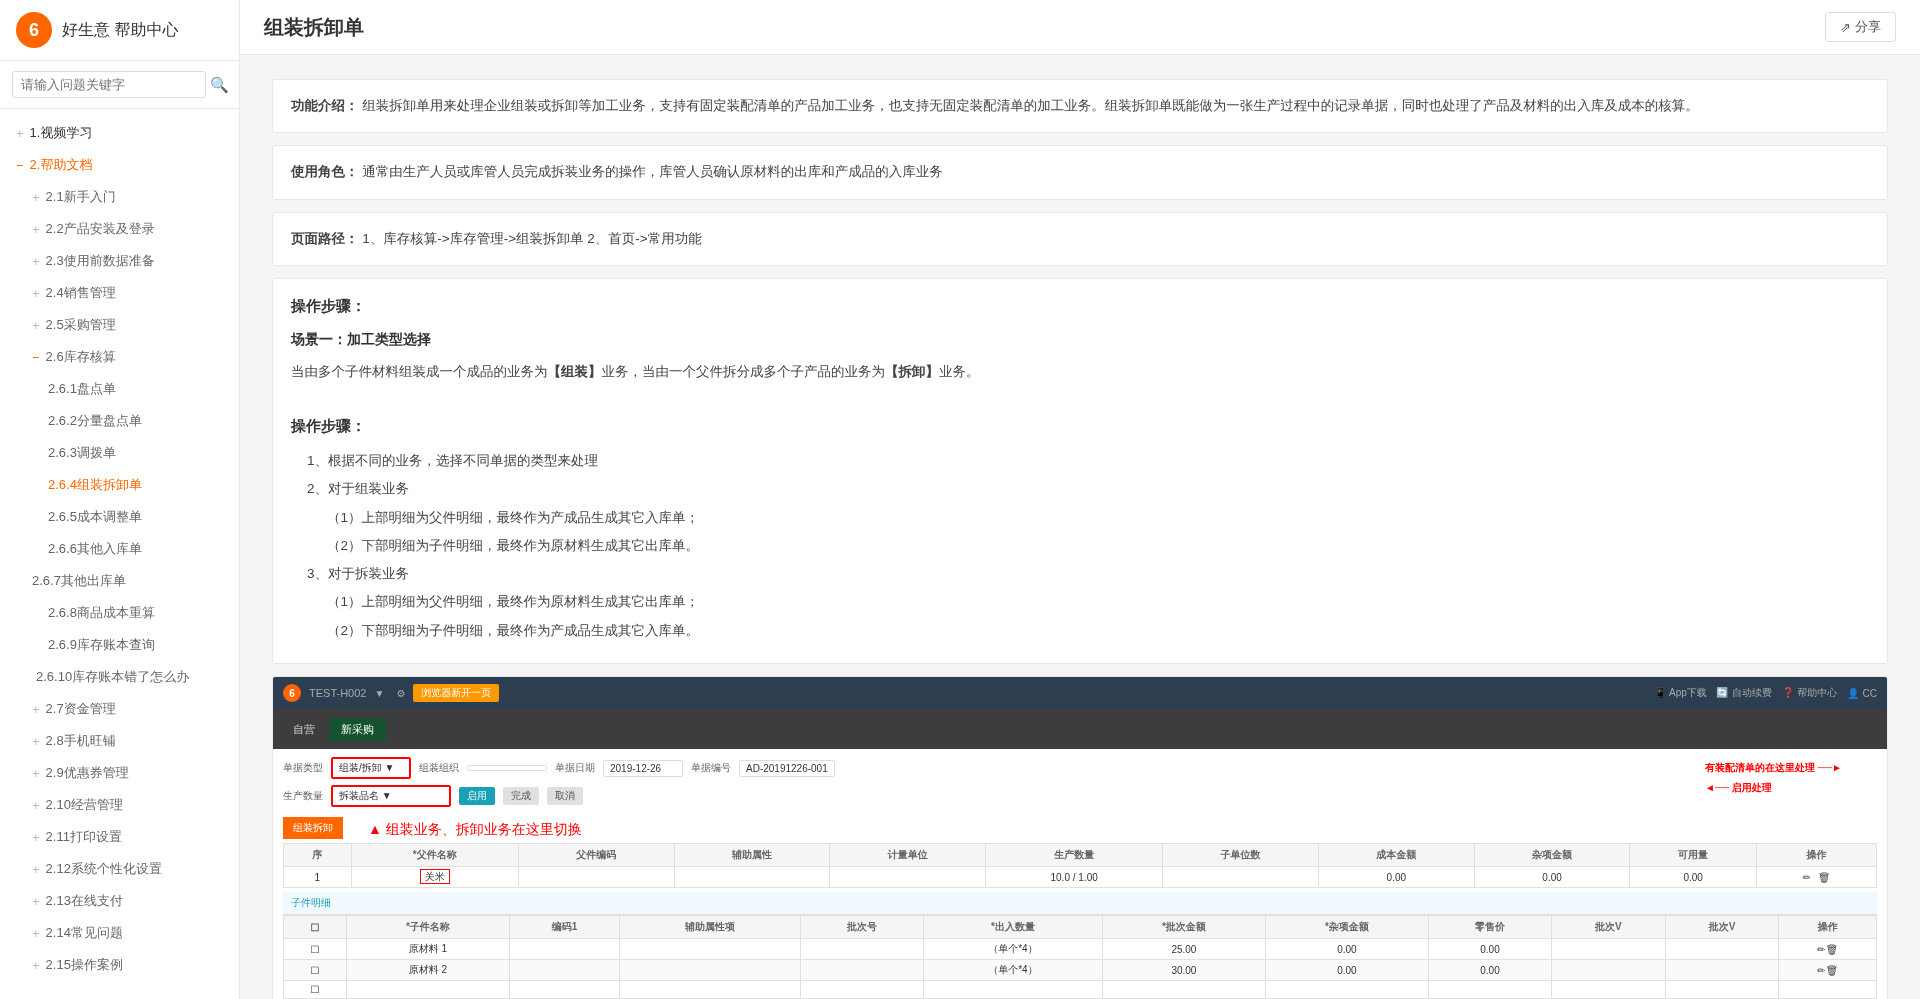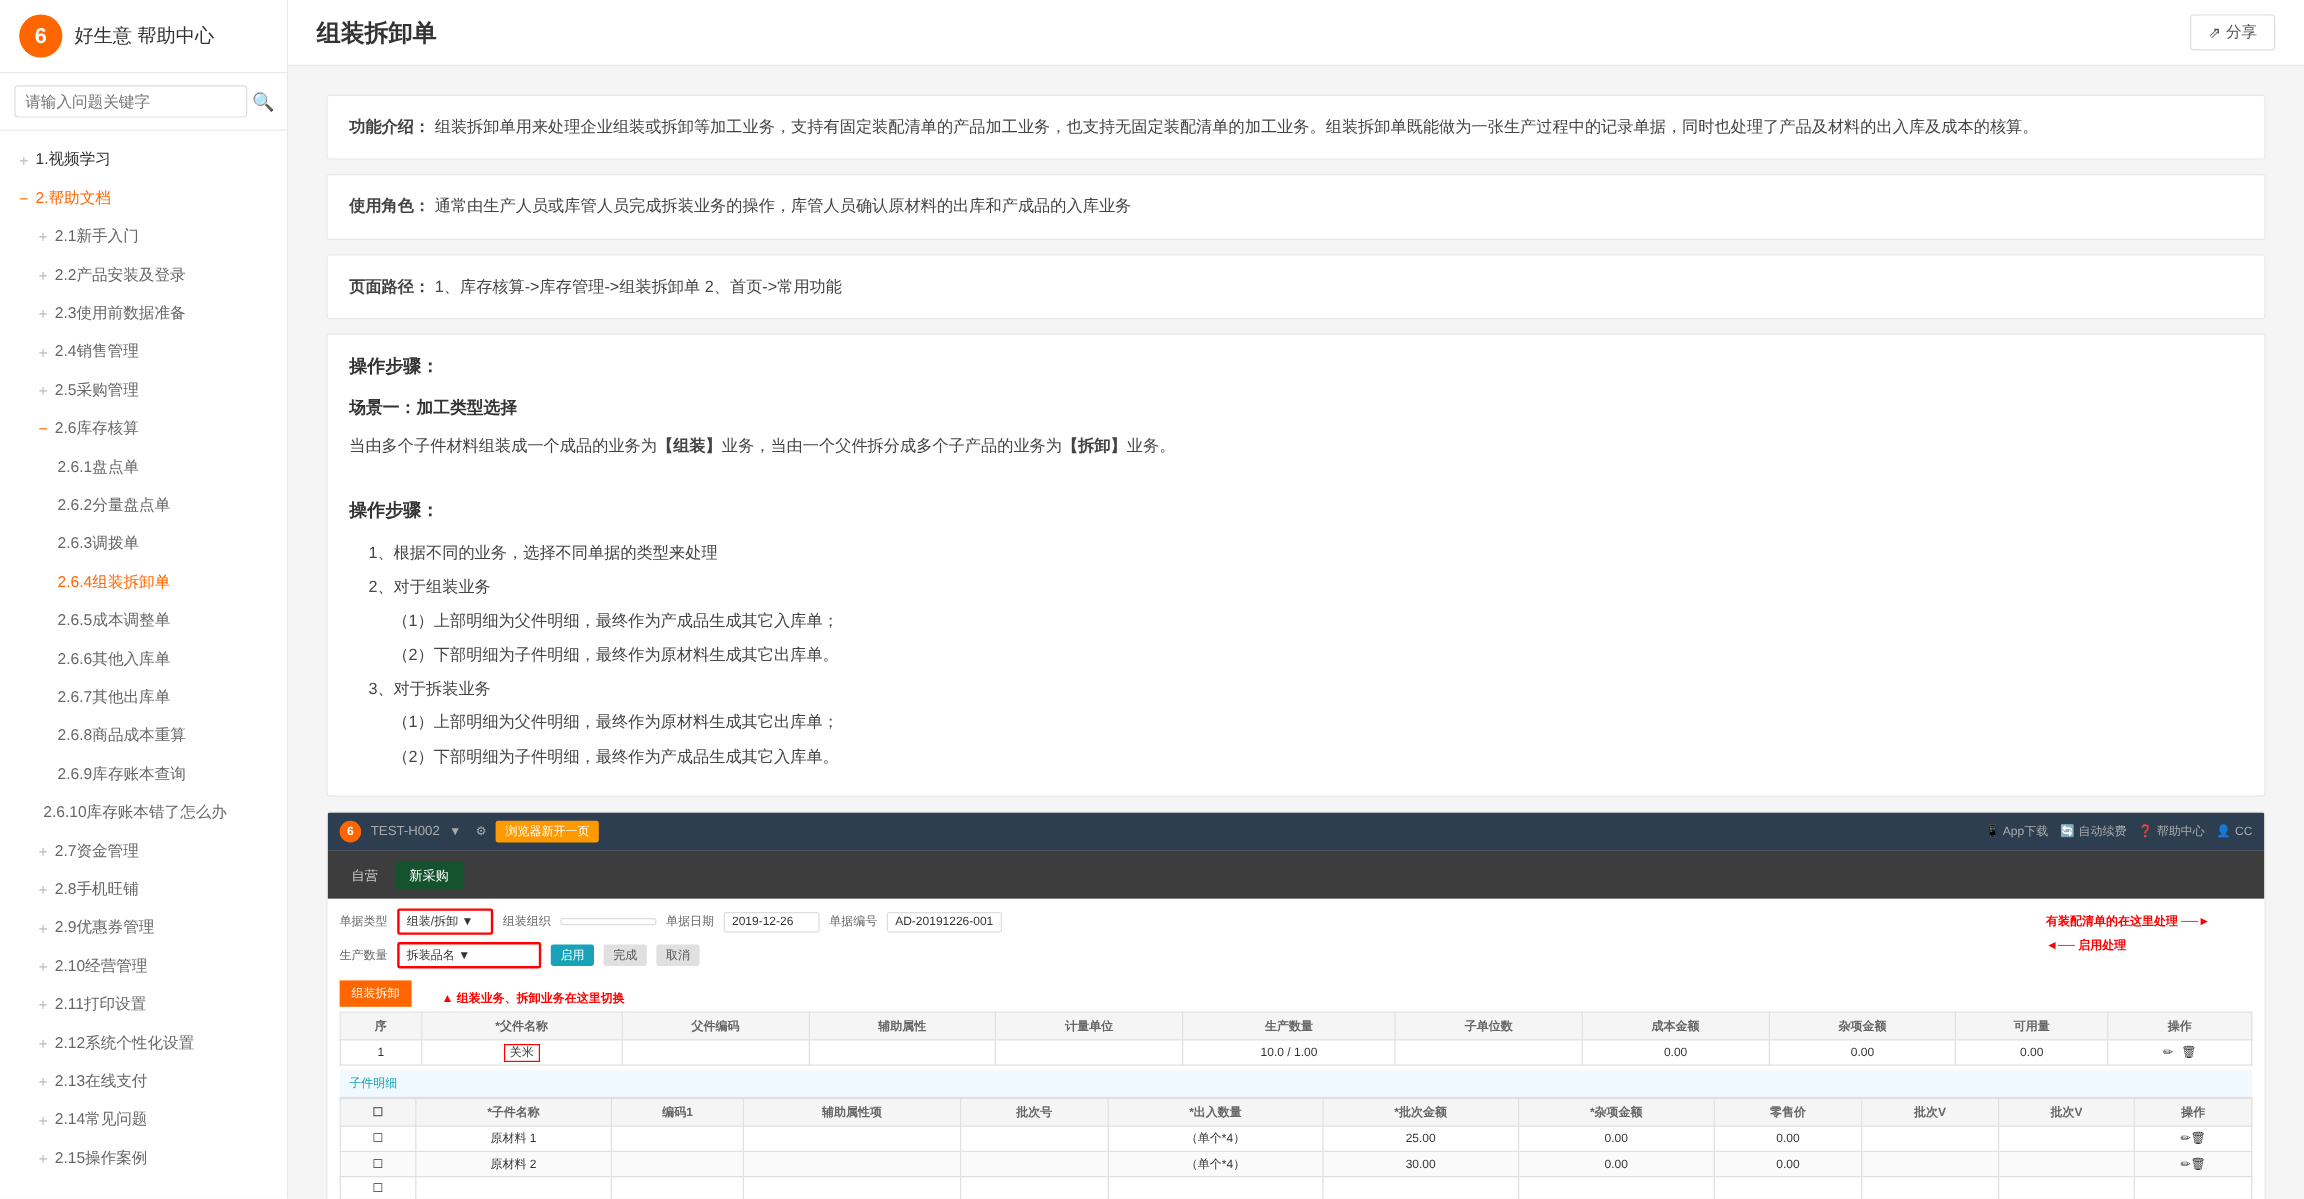--- a/index.html
+++ b/index.html
@@ -324,21 +324,21 @@
     </div>
     <div class="nav-item sub highlight" style="padding-left:48px;">
       <span>2.6.4组装拆卸单</span>
     </div>
     <div class="nav-item sub" style="padding-left:48px;">
       <span>2.6.5成本调整单</span>
     </div>
     <div class="nav-item sub" style="padding-left:48px;">
       <span>2.6.6其他入库单</span>
     </div>
-    <div class="nav-item sub" style="padding-left:48px;">
+    <div class="nav-item sub" style="padding-left:32px;">
       <span>2.6.7其他出库单</span>
     </div>
     <div class="nav-item sub" style="padding-left:48px;">
       <span>2.6.8商品成本重算</span>
     </div>
     <div class="nav-item sub" style="padding-left:48px;">
       <span>2.6.9库存账本查询</span>
     </div>
     <div class="nav-item sub" style="padding-left:36px;">
       <span>2.6.10库存账本错了怎么办</span>
@@ -482,21 +482,21 @@
             </div>
 
             <div style="min-width:180px; font-size:10px; padding:4px 8px; position:relative;">
               <div style="color:#ff0000; font-weight:bold; margin-bottom:6px;">有装配清单的在这里处理 ──►</div>
               <div style="color:#ff0000; font-weight:bold; margin-top:4px;">◄── 启用处理</div>
             </div>
           </div>
 
           <div style="display:flex; align-items:flex-end; gap:25px; margin:4px 0;">
             <div class="orange-section">组装拆卸</div>
-            <span style="color:#ff0000; font-size:10px; font-weight:bold;">▲ 组装业务、拆卸业务在这里切换</span>
+            <span style="color:#ff0000; font-size:14px; font-weight:normal;">▲ 组装业务、拆卸业务在这里切换</span>
           </div>
 
           <div style="margin-bottom:4px;">
             <table class="mock-table">
               <thead>
                 <tr>
                   <th>序</th>
                   <th>*父件名称</th>
                   <th>父件编码</th>
                   <th>辅助属性</th>

